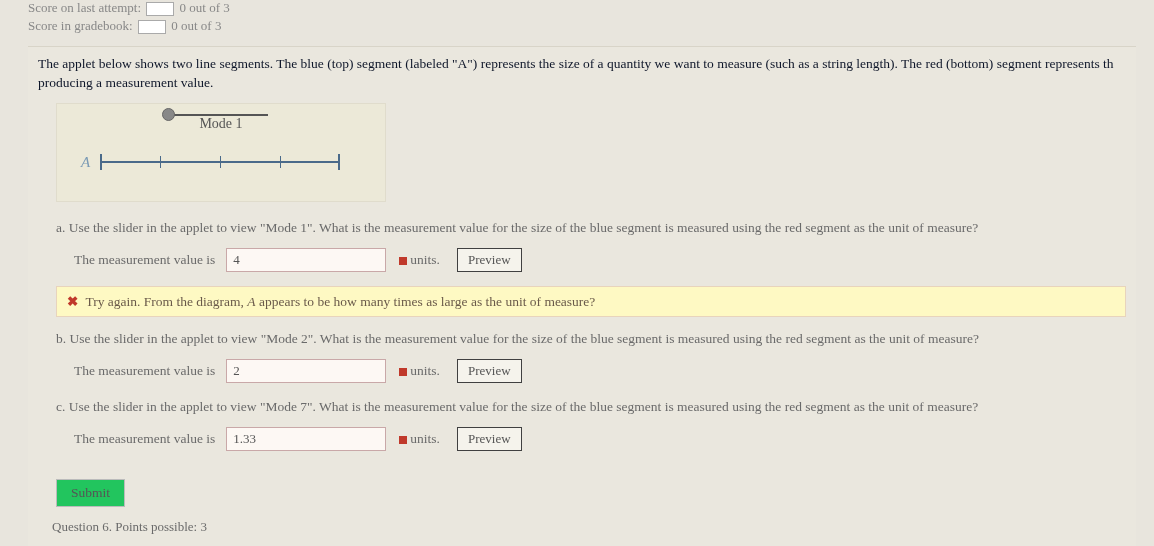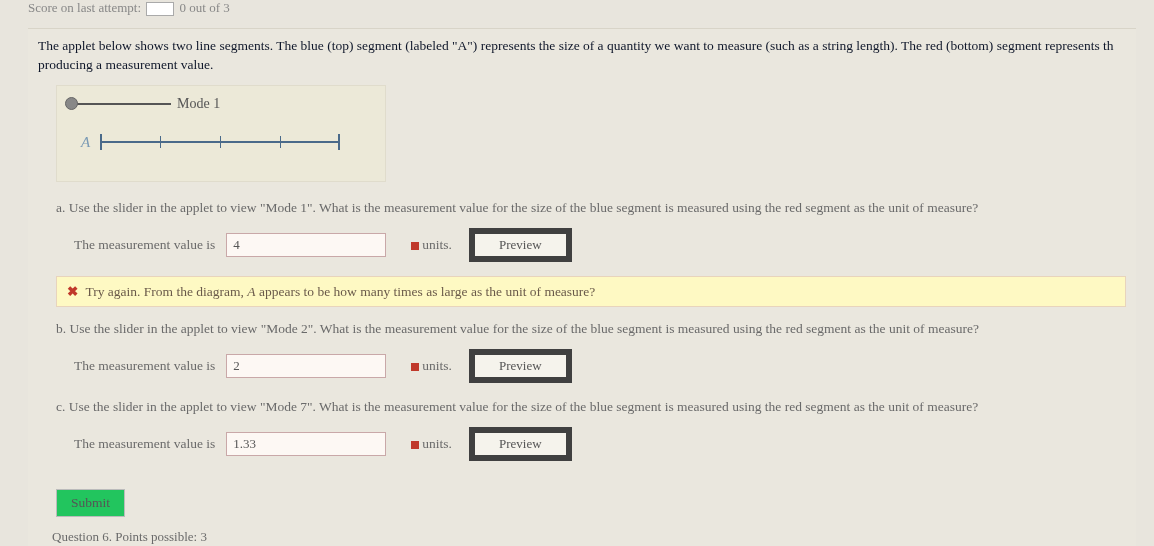--- a/index.html
+++ b/index.html
@@ -48,20 +48,21 @@
     background: #ece9d8;
     border: 1px solid #e0dccc;
     width: 330px;
     padding: 10px 14px 12px 14px;
     margin-left: 18px;
   }
   .slider-row {
     display: flex;
     align-items: center;
     margin-bottom: 22px;
+    flex-direction: column;
   }
   .slider-track {
     position: relative;
     width: 100px;
     height: 2px;
     background: #555;
     margin-right: 6px;
   }
   .slider-thumb {
     position: absolute;
@@ -137,34 +138,34 @@
   .answer-input {
     border: 1px solid #c9a8a8;
     background: #fdf8f4;
     padding: 3px 6px;
     width: 160px;
     font-family: inherit;
     font-size: 13px;
     color: #555;
   }
   .units-label {
-    margin-left: 14px;
+    margin-left: 2px;
   }
   .red-square {
     display: inline-block;
     width: 8px;
     height: 8px;
     background: #c0392b;
     margin-right: 3px;
     vertical-align: middle;
   }
   .preview-btn {
-    border: 6px solid #404040;
+    border: 1px solid #404040;
     background: #f5f3ec;
-    padding: 3px 24px;
+    padding: 3px 10px;
     font-family: inherit;
     font-size: 13px;
     color: #555;
     margin-left: 6px;
     cursor: pointer;
   }
   .feedback-bar {
     background: #fef9c3;
     border: 1px solid #e8d4bc;
     margin: 14px 0 14px 18px;
@@ -196,20 +197,25 @@
     font-size: 13px;
     line-height: 1.3;
   }
 </style>
 </head>
 <body>
 
 <div class="page">
   <div class="score-line">
     <span>Score on last attempt:</span>
+    <span class="score-box"></span>
+    <span>0 out of 3</span>
+  </div>
+  <div class="score-line">
+    <span>Score in gradebook:</span>
     <span class="score-box"></span>
     <span>0 out of 3</span>
   </div>
 
   <div class="intro-box">
     <div class="intro-text">The applet below shows two line segments. The blue (top) segment (labeled "A") represents the size of a quantity we want to measure (such as a string length). The red (bottom) segment represents th producing a measurement value.</div>
 
     <div class="applet">
       <div class="slider-row">
         <div class="slider-track">

